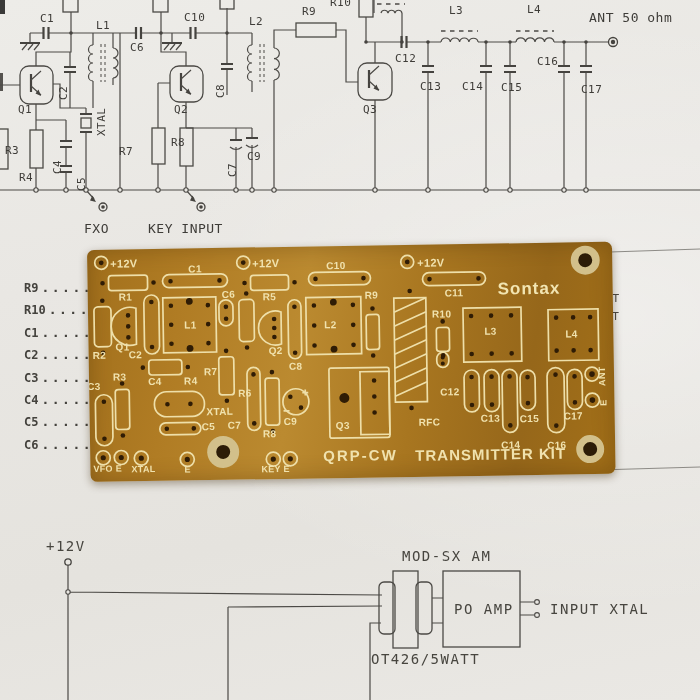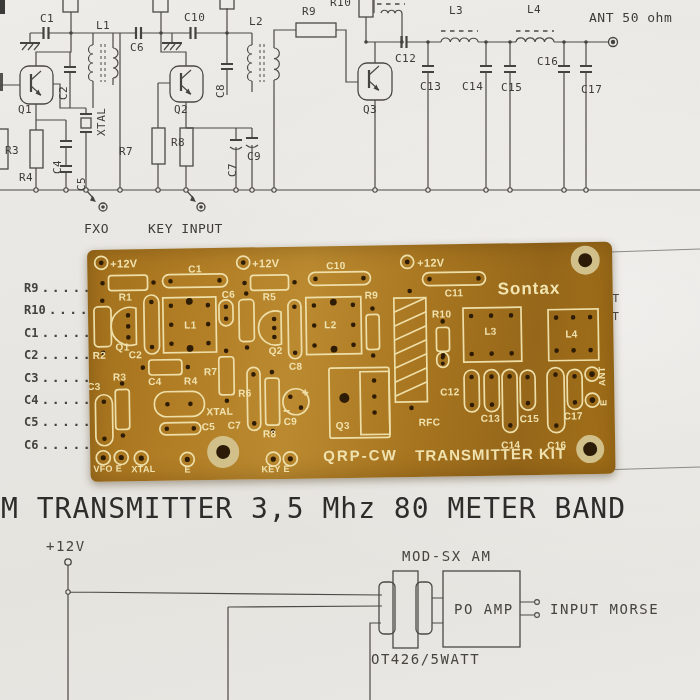--- a/index.html
+++ b/index.html
@@ -212,21 +212,20 @@
       <div class="pl-row"><span class="pl-name">R9</span><span class="pl-dots">......</span></div>
       <div class="pl-row"><span class="pl-name">R10</span><span class="pl-dots">......</span></div>
       <div class="pl-row"><span class="pl-name">C1</span><span class="pl-dots">......</span></div>
       <div class="pl-row"><span class="pl-name">C2</span><span class="pl-dots">......</span></div>
       <div class="pl-row"><span class="pl-name">C3</span><span class="pl-dots">......</span></div>
       <div class="pl-row"><span class="pl-name">C4</span><span class="pl-dots">......</span></div>
       <div class="pl-row"><span class="pl-name">C5</span><span class="pl-dots">......</span></div>
       <div class="pl-row"><span class="pl-name">C6</span><span class="pl-dots">......</span></div>
     </div>
 
-  <div id="title-strip">M TRANSMITTER 3,5 Mhz 80 METER BAND</div>
 
   <svg id="sch-bottom" class="abs" width="700" height="165" viewBox="0 0 700 165">
     <g>
       <circle class="ring" cx="68" cy="27" r="3.2"></circle>
       <path class="w" d="M68,30V57 M68,57V165 M68,57L382,60 M228,72V165 M228,72L382,71 M370,165V88H381"></path>
       <circle class="ring2" cx="68" cy="57" r="2.2"></circle>
       <g>
         <rect class="comp" fill="#e9e7e3" x="393" y="36" width="25" height="77"></rect>
         <rect class="comp" fill="#e9e7e3" x="379" y="47" width="16" height="52" rx="5"></rect>
         <rect class="comp" fill="#e9e7e3" x="416" y="47" width="16" height="52" rx="5"></rect>
@@ -235,21 +234,21 @@
       <rect class="comp" fill="#e9e7e3" x="443" y="36" width="77" height="76"></rect>
       <path class="w" d="M520,67H534 M520,80H534"></path>
       <circle class="ring2" cx="537" cy="67" r="2.4"></circle>
       <circle class="ring2" cx="537" cy="80" r="2.4"></circle>
     </g>
   </svg>
   <div id="labels-bottom" class="layer">
     <span id="lbl-supply">+12V</span>
     <span id="lbl-mod">MOD-SX AM</span>
     <span id="lbl-amp">PO AMP</span>
-    <span id="lbl-audio">INPUT MORSE</span>
+    <span id="lbl-audio">INPUT XTAL</span>
     <span id="lbl-xfmr">OT426/5WATT</span>
   </div>
 
   <div id="pcb">
     <svg id="pcb-art" width="525" height="232" viewBox="0 0 525 232">
       <g>
 
         <rect class="sk" x="75" y="26" width="65" height="13" rx="6.5"></rect>
         <rect class="sk" x="221" y="26" width="62" height="13" rx="6.5"></rect>
         <rect class="sk" x="335" y="28" width="63" height="13" rx="6.5"></rect>

